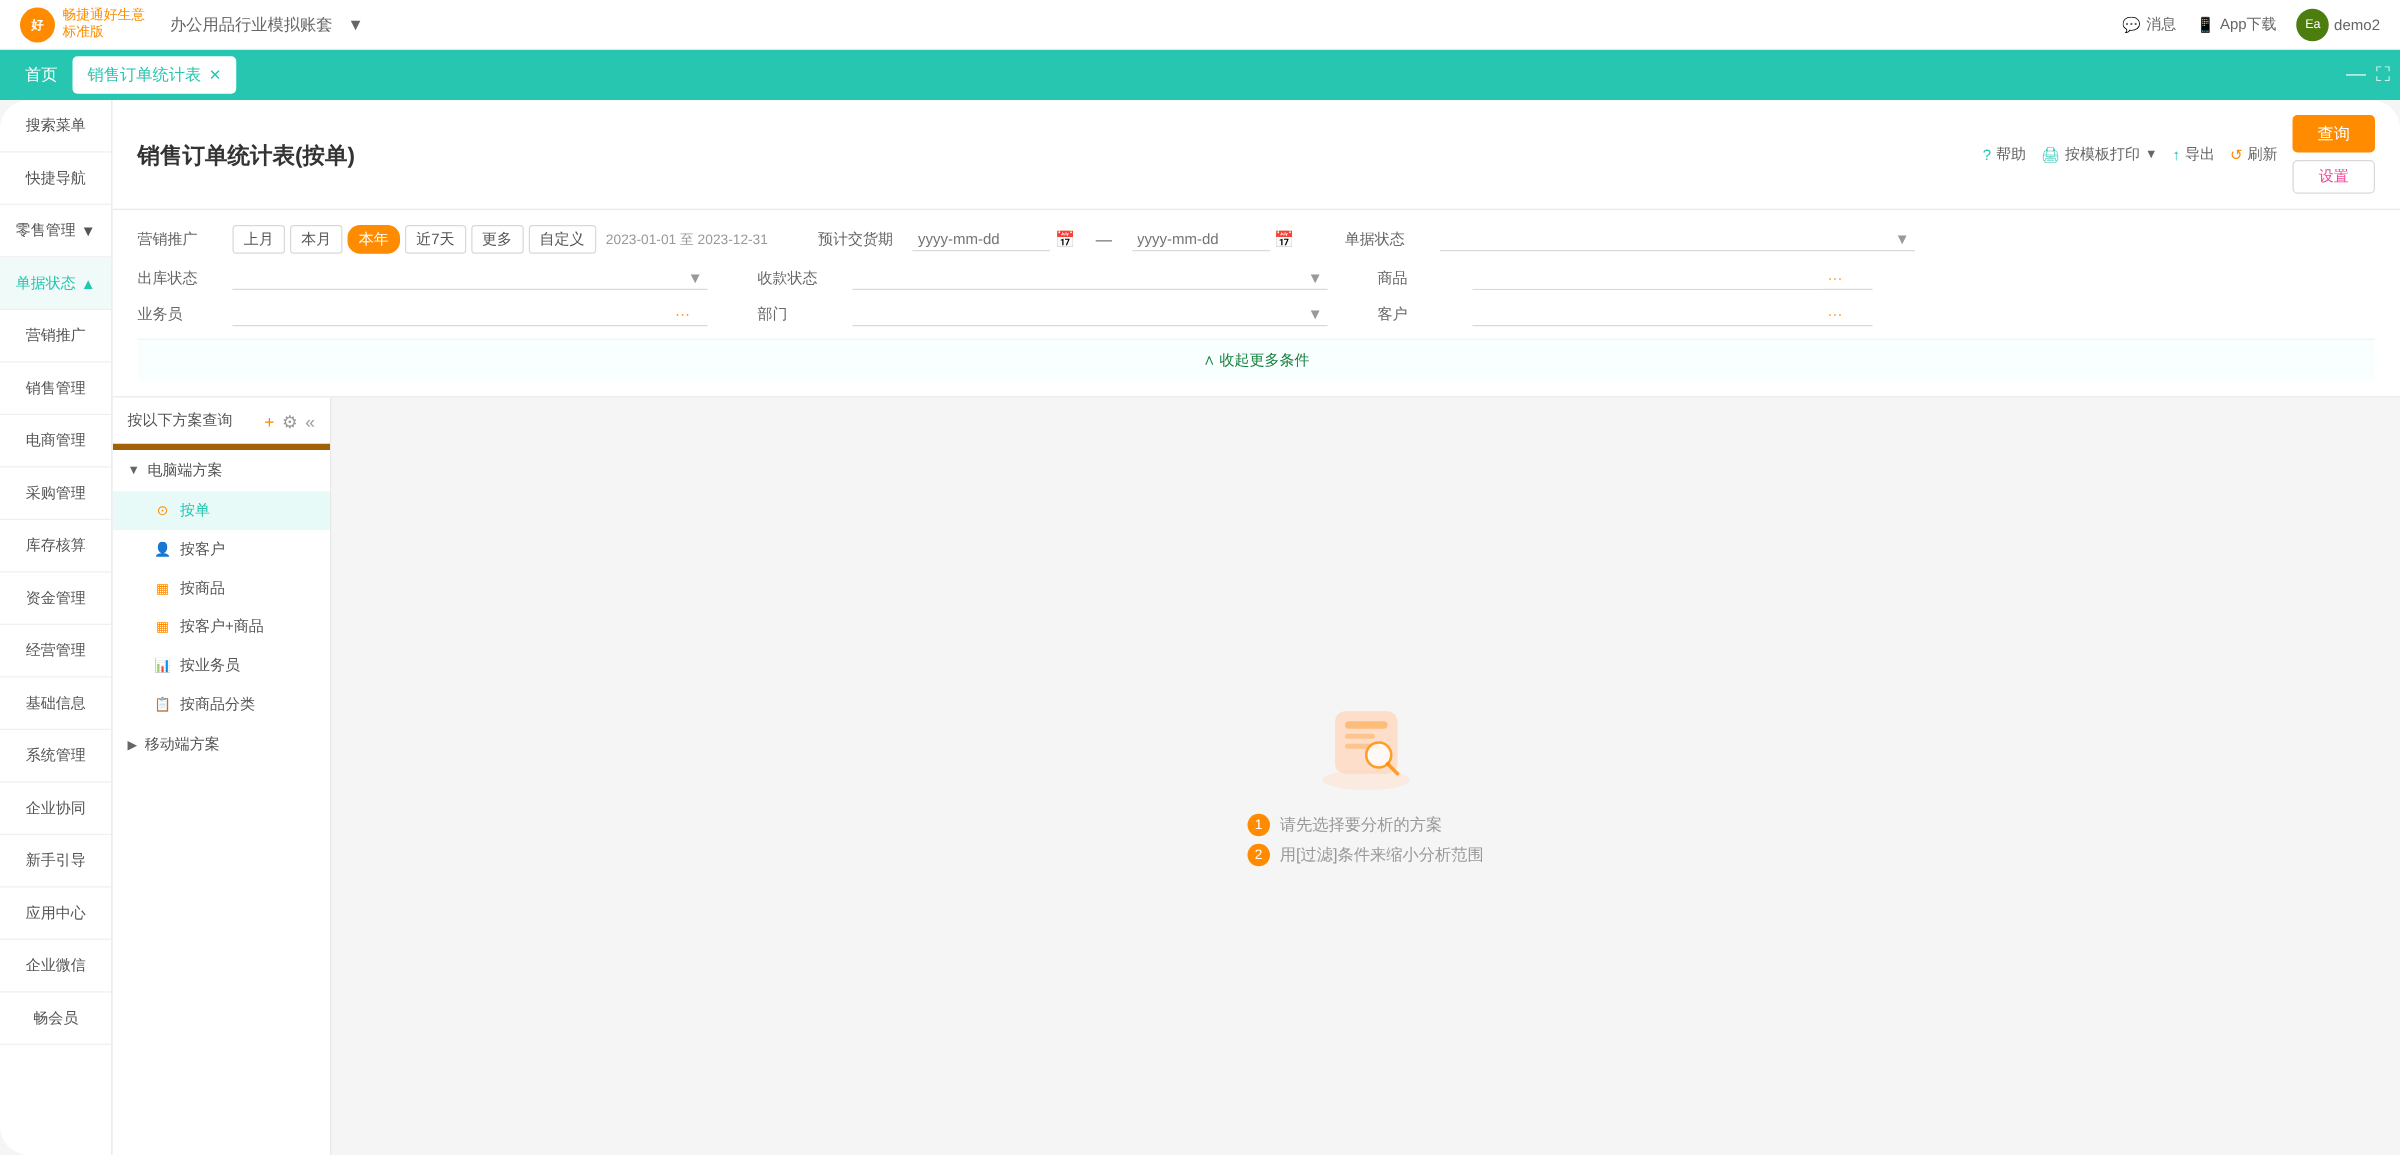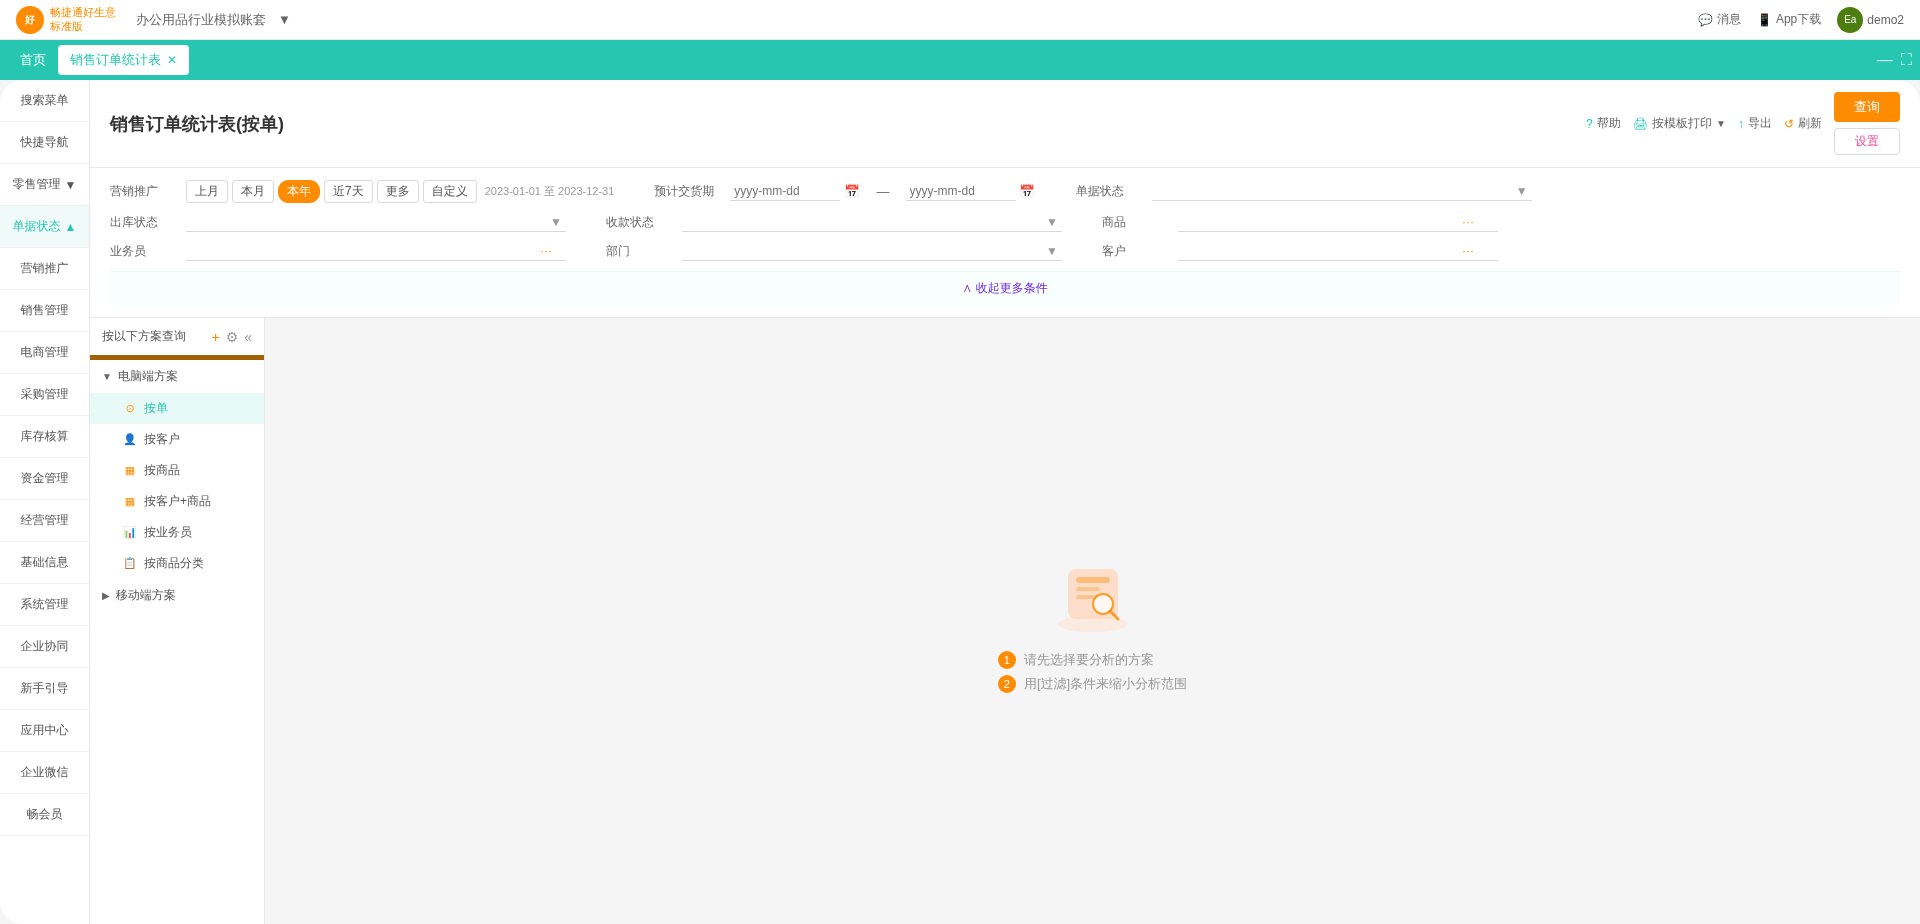--- a/index.html
+++ b/index.html
@@ -52,21 +52,21 @@
     .date-btn.active { background: #ff8c00; color: white; border-color: #ff8c00; border-radius: 10px; }
     .date-hint { font-size: 11px; color: #999; margin-left: 4px; }
     .filter-input { border: none; border-bottom: 1px solid #d9d9d9; outline: none; padding: 2px 4px; font-size: 12px; width: 160px; color: #999; }
     .date-input-box { display: flex; align-items: center; gap: 4px; }
     .date-input-field { border: none; border-bottom: 1px solid #d9d9d9; outline: none; padding: 2px 4px; font-size: 12px; width: 110px; color: #999; }
     .cal-icon { color: #ff8c00; cursor: pointer; font-size: 13px; }
     .filter-select { display: flex; align-items: center; justify-content: space-between; border: none; border-bottom: 1px solid #d9d9d9; padding: 2px 4px; cursor: pointer; min-width: 160px; font-size: 12px; color: #999; }
     .filter-select-wide { min-width: 380px; }
     .more-icon { color: #ff8c00; cursor: pointer; font-size: 12px; }
     .filter-dash { color: #666; }
-    .collapse-bar { text-align: center; padding: 8px; color: #6d28d9; cursor: pointer; font-size: 12px; background: #f9fffe; border-top: 1px solid #e8f8f5; margin-top: 4px; }
+    .collapse-bar { text-align: center; padding: 8px; color: #15803d; cursor: pointer; font-size: 12px; background: #f9fffe; border-top: 1px solid #e8f8f5; margin-top: 4px; }
 
     
     .left-panel { width: 175px; background: #fff; border-right: 1px solid #e8e8e8; flex-shrink: 0; overflow-y: auto; }
     .panel-header { padding: 10px 12px; display: flex; align-items: center; justify-content: space-between; border-bottom: 5px solid #a16207; font-size: 12px; color: #555; }
     .panel-header-icons { display: flex; gap: 6px; }
     .panel-icon { cursor: pointer; color: #ff8c00; font-size: 14px; }
     .panel-icon.gray { color: #999; }
     .scheme-group-header { padding: 8px 12px; display: flex; align-items: center; gap: 6px; font-size: 12px; color: #555; cursor: pointer; }
     .scheme-group-arrow { color: #666; font-size: 10px; }
     .scheme-item { padding: 7px 12px 7px 32px; font-size: 12px; color: #555; cursor: pointer; display: flex; align-items: center; gap: 6px; }

